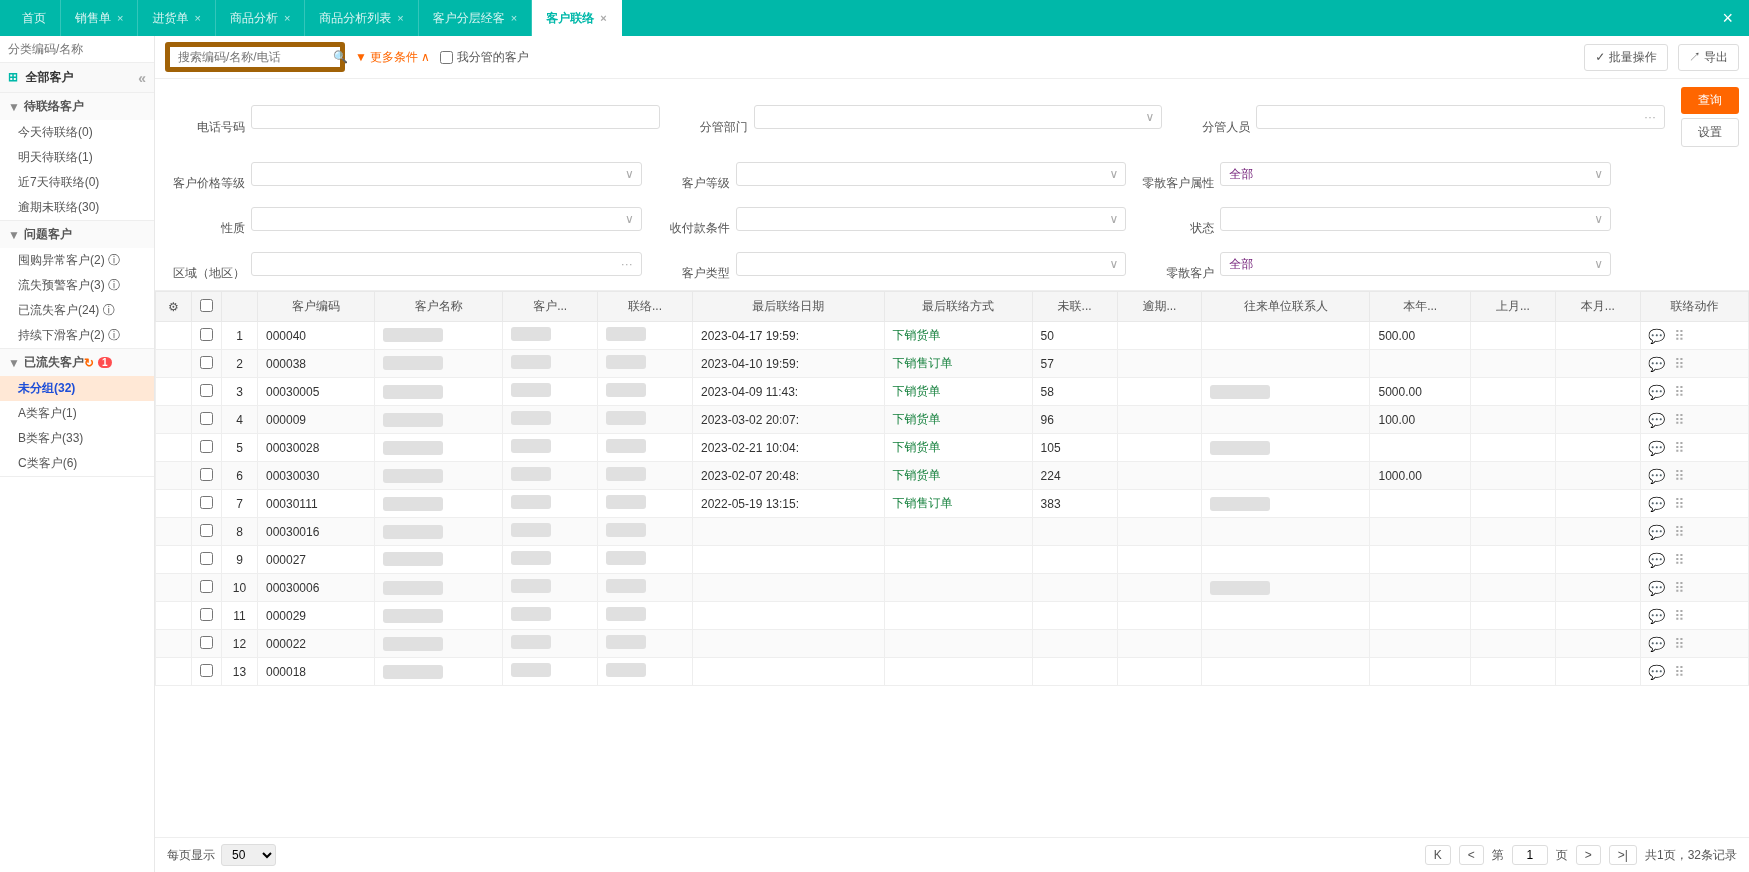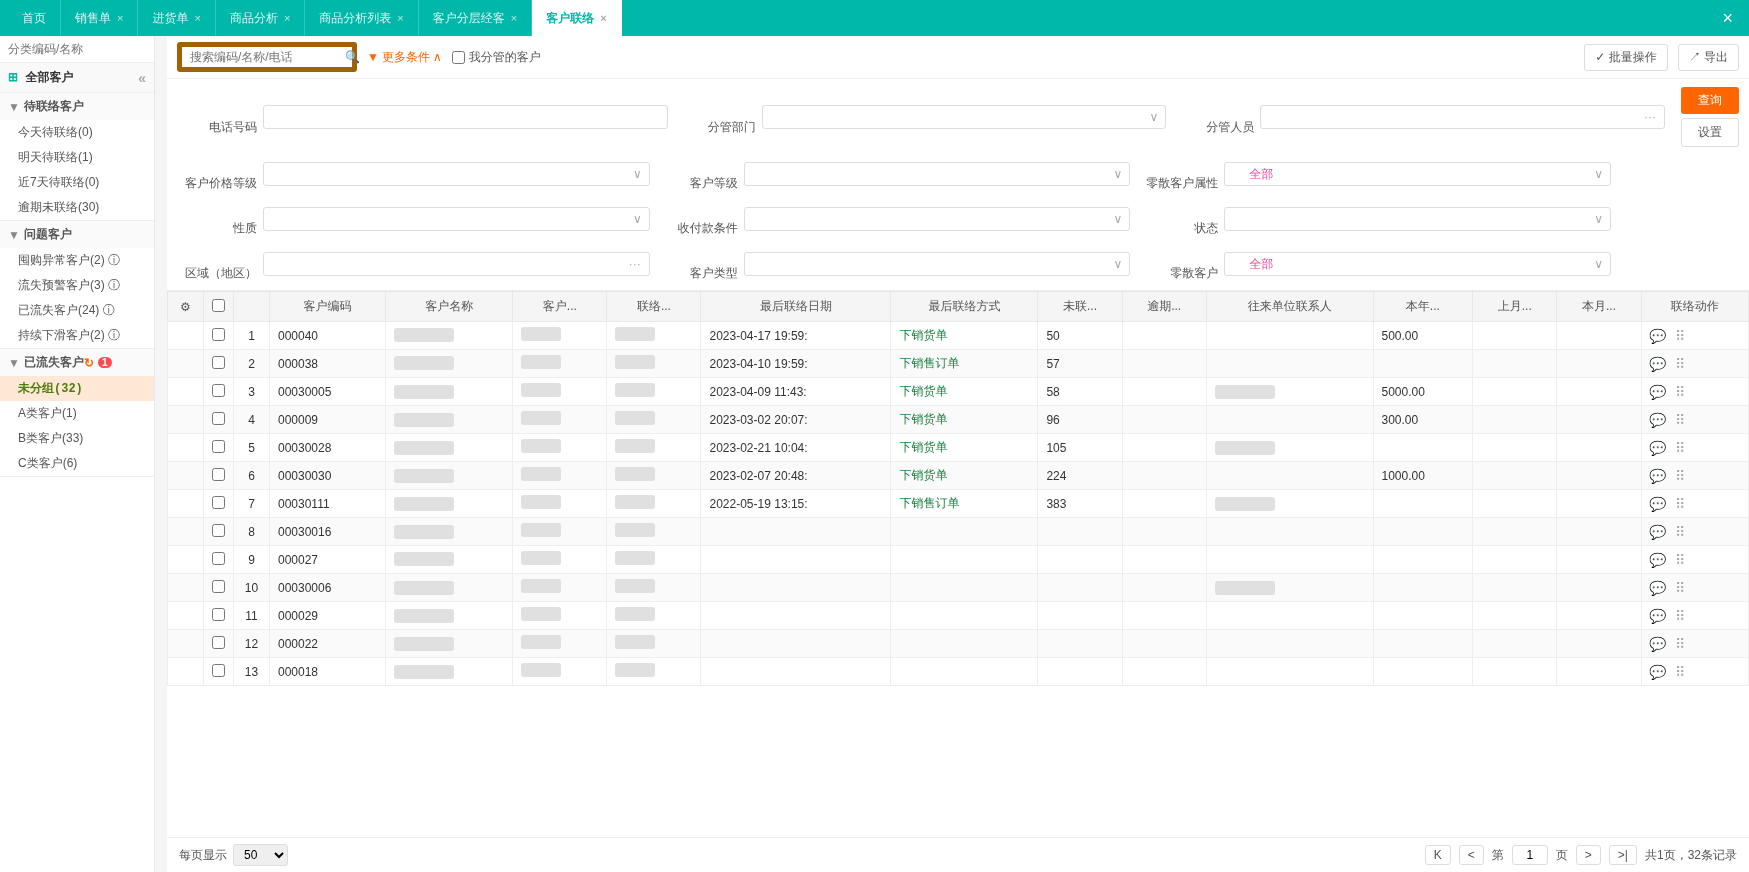--- a/index.html
+++ b/index.html
@@ -15,21 +15,21 @@
       border-right: 1px solid rgba(255,255,255,0.2);
     }
     .nav-tab.home { background: transparent; }
     .nav-tab.active { background: #fff; color: #00b8a9; font-weight: bold; }
     .nav-tab .close-x { margin-left: 6px; font-size: 11px; color: rgba(255,255,255,0.7); }
     .nav-tab.active .close-x { color: #aaa; }
     .nav-spacer { flex: 1; }
     .nav-close-btn { color: white; font-size: 18px; cursor: pointer; padding: 0 8px; }
 
     
-    .main-layout { display: flex; height: calc(872px - 36px); gap: 12px; }
+    .main-layout { display: flex; height: calc(872px - 36px); }
 
     
     .sidebar {
       width: 155px; min-width: 155px; background: #fff; border-right: 1px solid #e8e8e8;
       overflow-y: auto; display: flex; flex-direction: column;
     }
     .sidebar-search {
       display: flex; align-items: center; padding: 6px 8px; border-bottom: 1px solid #eee;
     }
     .sidebar-search input {
@@ -46,21 +46,21 @@
     .sidebar-group { border-bottom: 1px solid #eee; }
     .sidebar-group-title {
       display: flex; align-items: center; padding: 5px 8px; color: #555;
       font-weight: bold; cursor: pointer; background: #fafafa;
     }
     .sidebar-group-title .arrow { margin-right: 4px; color: #888; }
     .sidebar-item {
       padding: 4px 8px 4px 18px; color: #555; cursor: pointer;
       white-space: nowrap; overflow: hidden; text-overflow: ellipsis;
     }
-    .sidebar-item.active { background: #ffe8d6; color: #4d7c0f; font-weight: bold; font-family: Liberation Mono, monospace; }
+    .sidebar-item.active { background: #ffe8d6; color: #1d4ed8; font-weight: bold; }
 
     
     .content-area { flex: 1; display: flex; flex-direction: column; overflow: hidden; background: #fff; }
 
     
     .filter-bar {
       display: flex; align-items: center; padding: 6px 10px; border-bottom: 1px solid #eee;
       background: #fff; gap: 10px;
     }
     .filter-search {
@@ -86,22 +86,22 @@
     .filter-row:last-child { margin-bottom: 0; }
     .filter-field {
       display: flex; align-items: center; flex: 1;
     }
     .filter-label { color: #555; width: 80px; text-align: right; margin-right: 6px; white-space: nowrap; margin-top: 20px; }
     .filter-input {
       flex: 1; border: 1px solid #ddd; border-radius: 3px; padding: 4px 8px;
       font-size: 12px; outline: none; color: #333; background: #fff;
     }
     .filter-select {
-      flex: 1; border: 1px solid #ddd; border-radius: 3px; padding: 4px 24px 4px 24px;
-      font-size: 12px; outline: none; color: #ec4899; background: #fff;
+      flex: 1; border: 1px solid #ddd; border-radius: 3px; padding: 4px 24px 4px 8px;
+      font-size: 12px; outline: none; color: #701a75; background: #fff;
       appearance: none; position: relative; cursor: pointer;
     }
     .filter-select-wrap {
       flex: 1; position: relative; display: flex; align-items: center;
     }
     .filter-select-wrap .chevron {
       position: absolute; right: 8px; color: #aaa; pointer-events: none;
     }
     .filter-btn-query {
       background: #ff6600; color: #fff; border: none; border-radius: 3px;
@@ -515,21 +515,21 @@
       <td><span class="blurred-sm"></span></td>
       <td>2023-03-02 20:07:</td>
       <td>
         <a class="link-text">下销货单</a>
       </td>
       <td>96</td>
       <td></td>
       <td>
         
       </td>
-      <td>300.00</td>
+      <td>100.00</td>
       <td></td>
       <td></td>
       <td>
         <div class="action-icons">
           <span class="action-icon" title="联络">💬</span>
           <span class="action-icon" title="更多">⠿</span>
         </div>
       </td>
     </tr>
             <tr>

